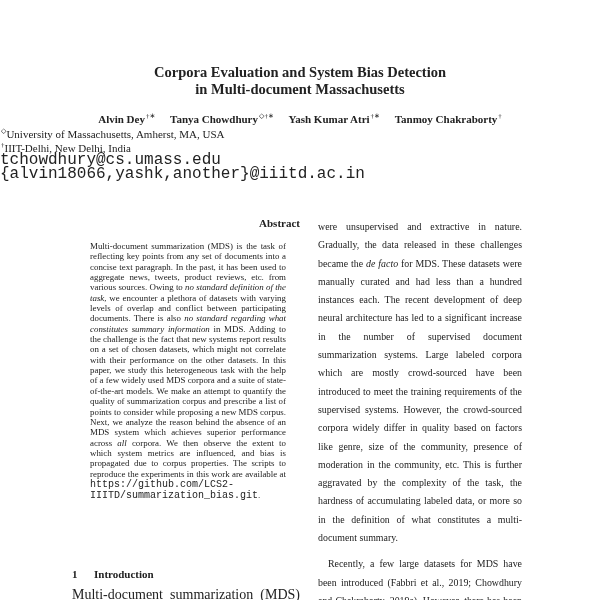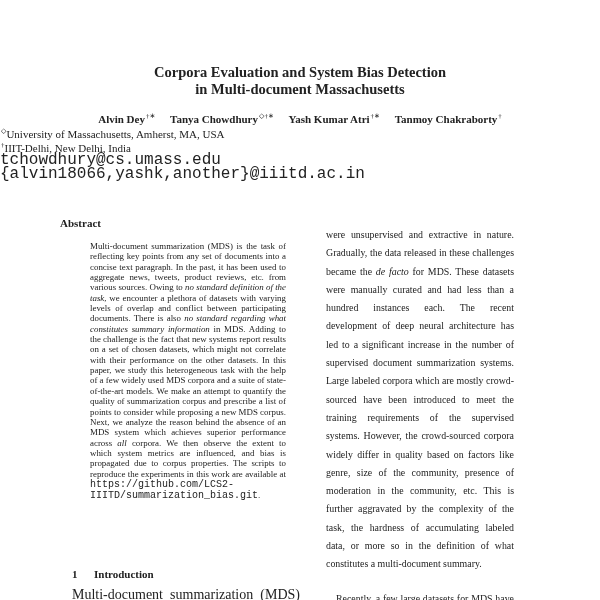--- a/index.html
+++ b/index.html
@@ -6,30 +6,30 @@
   body { width:600px; height:600px; overflow:hidden; position:relative;
          font-family:"Liberation Serif", serif; color:#222; }
   .title { position:absolute; left:0; width:600px; top:64px; text-align:center;
            font-weight:bold; font-size:14.5px; line-height:17px; }
   .authors { position:absolute; left:0; width:600px; top:110px; text-align:center;
              font-weight:bold; font-size:11px; line-height:13px; white-space:nowrap; }
   .authors span.a { margin:0 6px; }
   sup { font-size:7px; font-weight:normal; vertical-align:5px; margin-left:1px; }
   .affil { position:absolute; left:0; width:600px; text-align:left; font-size:11px; line-height:13px; }
   .mono { font-family:"Liberation Mono", monospace; font-size:16px; }
-  .abs-head { position:absolute; left:60px; width:240px; top:217px; text-align:left;
+  .abs-head { position:absolute; left:60px; width:240px; top:217px; text-align:right;
               font-weight:bold; font-size:11px; }
   .abstract { position:absolute; left:90px; width:196px; top:241px; font-size:8.9px; line-height:10.35px;
               text-align:justify; hyphens:manual; }
   .abstract .m { font-family:"Liberation Mono", monospace; font-size:10px; }
   .sec { position:absolute; left:72px; top:568px; font-weight:bold; font-size:11px; }
   .sec .num { display:inline-block; width:22px; }
   .intro { position:absolute; left:72px; width:228px; top:572px; font-size:14px; line-height:14px; text-align:justify;margin-top:16px; }
   .col2 { position:absolute; left:310px; width:220px; top:210px; font-size:9.9px; line-height:18.3px; text-align:justify; }
-  .col2 p { margin:16px; }
+  .col2 p { margin:8px; }
   .col2 p.ind { text-indent:10px; }
 </style>
 </head>
 <body>
 
 <div class="title">
   <div>Corpora Evaluation and System Bias Detection</div>
   <div>in Multi-document Massachusetts</div>
 </div>
 

